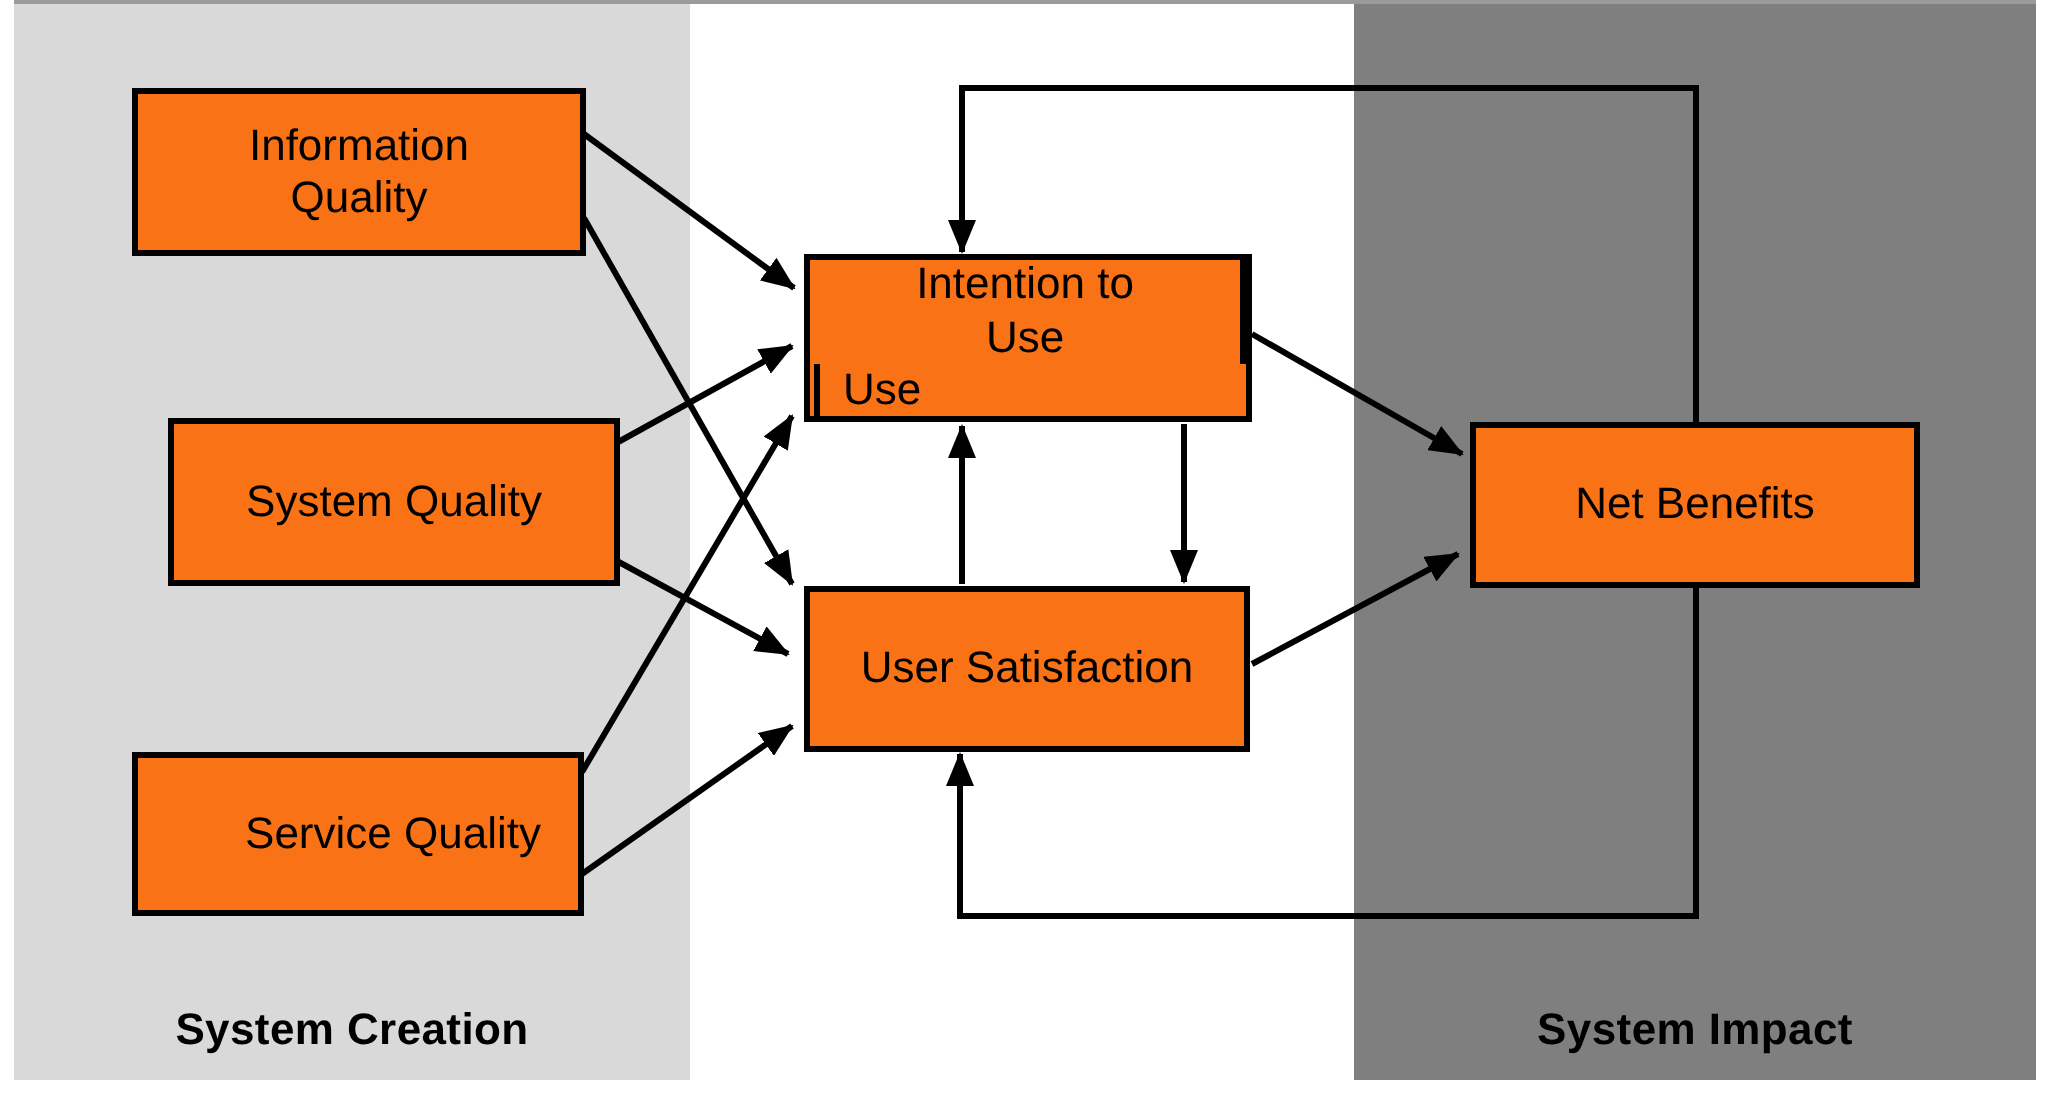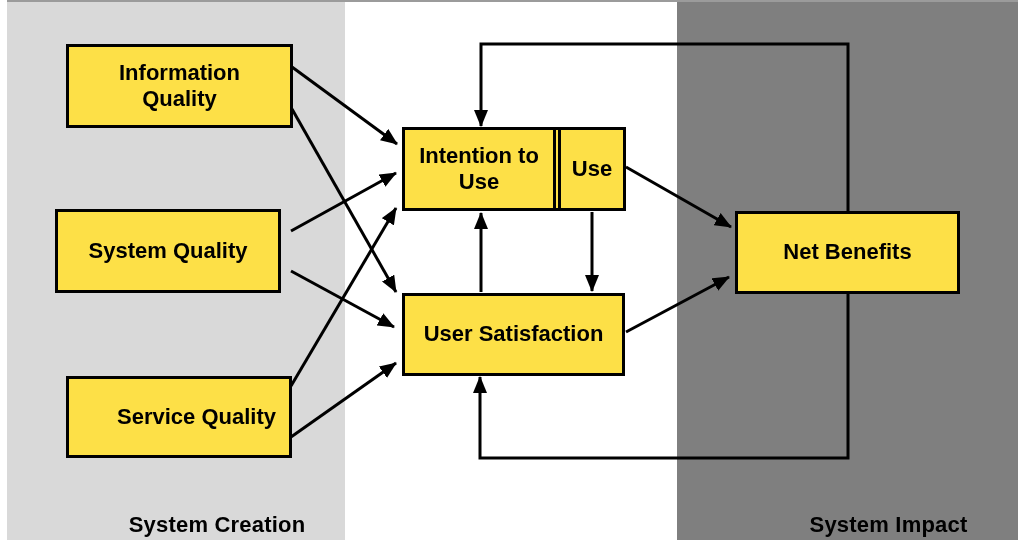--- a/index.html
+++ b/index.html
@@ -14,40 +14,39 @@
   
   .band { position: absolute; top: 0; height: 540px; }
   .band-1 { left: 7px;   width: 338px; }
   .band-2 { left: 345px; width: 332px; }
   .band-3 { left: 677px; width: 341px; }
   .top-edge {
     position: absolute; left: 7px; top: 0; width: 1011px; height: 2px;
     background: #9b9b9b;
   }
   .band-label {
-    position: absolute; left: 0; bottom: 2px; width: 100%;
+    position: absolute; left: 0; bottom: 12px; width: 100%;
     text-align: center; font-weight: bold; font-size: 22px; color: #000;
     letter-spacing: 0.2px;
-    padding-left: 41px;
   }
   
   .box {
     position: absolute; box-sizing: border-box;
-    background: #fde047; border: 3px solid #000000;
+    background: #f97316; border: 3px solid #000000;
     display: flex; align-items: center; justify-content: center;
-    font-weight: bold; font-size: 22px; line-height: 1.2;
+    font-weight: normal; font-size: 22px; line-height: 1.2;
     text-align: center; color: #000000; white-space: pre-line;
   }
   .box-info     { left: 66px;  top: 44px;  width: 227px; height: 84px; }
-  .box-sysq     { left: 55px;  top: 209px; width: 226px; height: 84px; }
+  .box-sysq     { left: 84px;  top: 209px; width: 226px; height: 84px; }
   .box-servq    { left: 66px;  top: 376px; width: 226px; height: 82px; padding-left: 35px; }
   .box-combo    { left: 402px; top: 127px; width: 224px; height: 84px; padding: 0; }
   .box-usat     { left: 402px; top: 293px; width: 223px; height: 83px; }
   .box-netben   { left: 735px; top: 211px; width: 225px; height: 83px; }
-  .combo { display: flex; align-items: stretch; }
+  .combo { display: flex; align-items: stretch; flex-direction: column; }
   .combo .cell {
     display: flex; align-items: center; justify-content: center;
     white-space: pre-line;
   }
   .cell-left  { flex: 1; border-right: 3px solid #000; }
   .cell-right { width: 62px; border-left: 3px solid #000; margin-left: 2px; }
   
   svg.arrows {
     position: absolute; left: 0; top: 0; width: 1026px; height: 552px;
     pointer-events: none;

